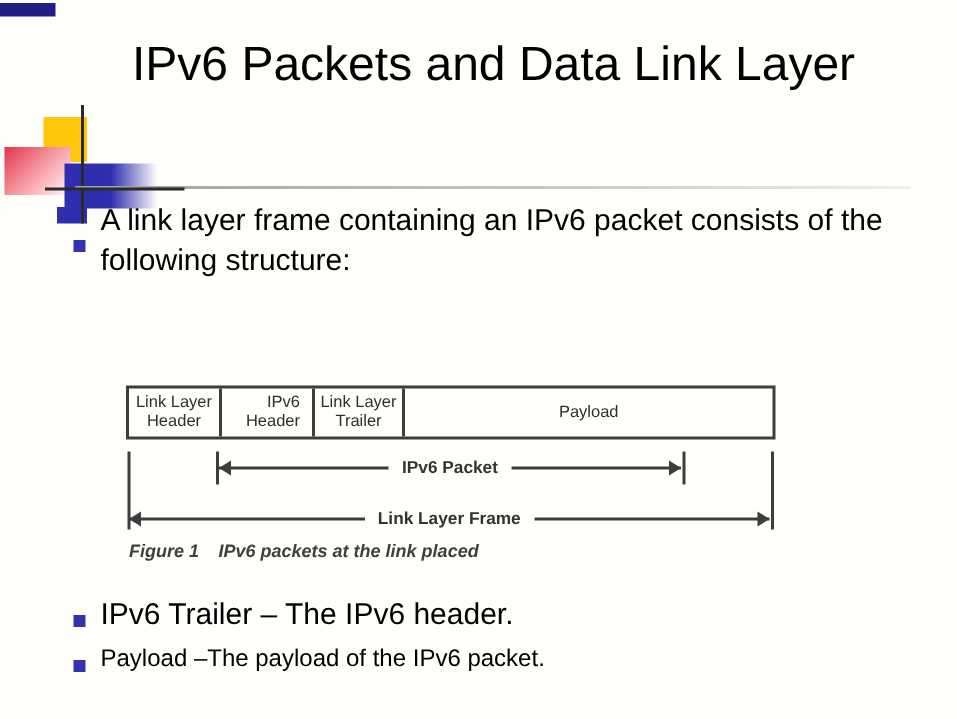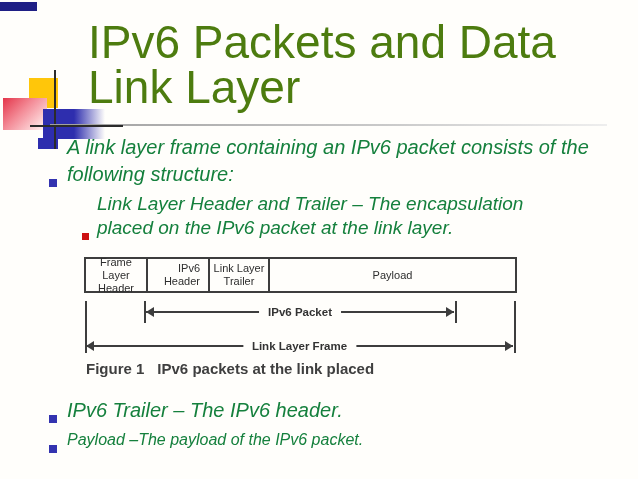--- a/index.html
+++ b/index.html
@@ -16,24 +16,24 @@
   .sq-blue{position:absolute;left:43px;top:109px;width:62px;height:30px;
     background:linear-gradient(90deg,#2e2eae 0%,#2e2eae 50%,rgba(46,46,174,0) 100%);}
   .sq-blue-step{position:absolute;left:38px;top:138px;width:20px;height:11px;background:#2e2eae;}
   .vline{position:absolute;left:54px;top:70px;width:2px;height:79px;background:#2b2b2b;}
   .rule-gray{position:absolute;left:50px;top:124px;width:557px;height:2px;
     background:linear-gradient(90deg,#9f9f9f 0%,#c9c9c9 60%,#eeeeee 100%);}
   .rule-dark{position:absolute;left:30px;top:125px;width:93px;height:2px;background:#2b2b2b;}
   
   .title{
     position:absolute;left:88px;top:20px;width:505px;margin:0;
-    font-size:46px;line-height:45px;font-weight:400;color:#4d7c0f;letter-spacing:0;
+    font-size:32px;line-height:45px;font-weight:400;color:#000000;letter-spacing:0;
   }
   
-  .bullet{position:absolute;display:flex;align-items:flex-end;color:#15803d;font-style:italic;}
+  .bullet{position:absolute;display:flex;align-items:center;color:#000000;}
   .bullet .marker{flex:none;display:inline-block;}
   .marker.blue{width:8px;height:8px;background:#3333b0;margin:7px 10px 0 0;}
   .marker.red{width:7px;height:7px;background:#cc1111;margin:7px 8px 0 0;}
   .b1{left:49px;top:134px;width:556px;font-size:20px;line-height:26.5px;}
   .b2{left:82px;top:192px;width:482px;font-size:19px;line-height:24px;}
   .b3{left:49px;top:397px;width:540px;font-size:20px;line-height:26px;}
   .b4{left:49px;top:427px;width:540px;font-size:16px;line-height:26px;}
   
   .figure{position:absolute;left:84px;top:257px;width:433px;height:125px;color:#2e2e2e;}
   .fig-box{display:flex;height:36px;border:2px solid #3d3d3d;box-sizing:border-box;}
@@ -51,21 +51,21 @@
   .harrow::before,.harrow::after{content:"";position:absolute;top:-6px;width:0;height:0;
     border-top:5px solid transparent;border-bottom:5px solid transparent;}
   .harrow::before{left:0;border-right:8px solid #3d3d3d;}
   .harrow::after{right:0;border-left:8px solid #3d3d3d;}
   .a-packet{left:62px;top:54px;width:308px;}
   .a-frame{left:2px;top:88px;width:427px;}
   .alabel{position:absolute;left:50%;top:-1px;transform:translate(-50%,-50%);
     background:#fffefb;padding:0 9px;font-size:11.5px;font-weight:600;color:#333333;
     white-space:nowrap;}
   .caption{position:absolute;left:2px;top:103px;display:flex;gap:13px;
-    font-size:15px;font-weight:700;color:#3f3f3f;white-space:nowrap;justify-content:space-between;}
+    font-size:12px;font-style:italic;font-weight:700;color:#3f3f3f;white-space:nowrap;justify-content:space-between;}
 </style>
 </head>
 <body>
 
 <div class="slide">
 
   <div class="top-bar"></div>
   <div class="sq-yellow"></div>
   <div class="sq-red"></div>
   <div class="sq-blue"></div>
@@ -74,29 +74,25 @@
   <div class="rule-gray"></div>
   <div class="rule-dark"></div>
 
   <h1 class="title">IPv6 Packets and Data Link Layer</h1>
 
   <div class="bullet b1">
     <span class="marker blue"></span>
     <span>A link layer frame containing an IPv6 packet consists of the following structure:</span>
   </div>
 
-  <div class="bullet b2">
-    <span class="marker red"></span>
-    <span>Link Layer Header and Trailer – The encapsulation placed on the IPv6 packet at the link layer.</span>
-  </div>
 
   <div class="figure">
     <div class="fig-box">
       <div class="cell c1">
-        <span>Frame Layer Header</span>
+        <span>Link Layer Header</span>
       </div>
       <div class="cell c2">
         <span>IPv6 Header</span>
       </div>
       <div class="cell c4">
         <span>Link Layer Trailer</span>
       </div>
       <div class="cell c3">
         <span>Payload</span>
       </div>

